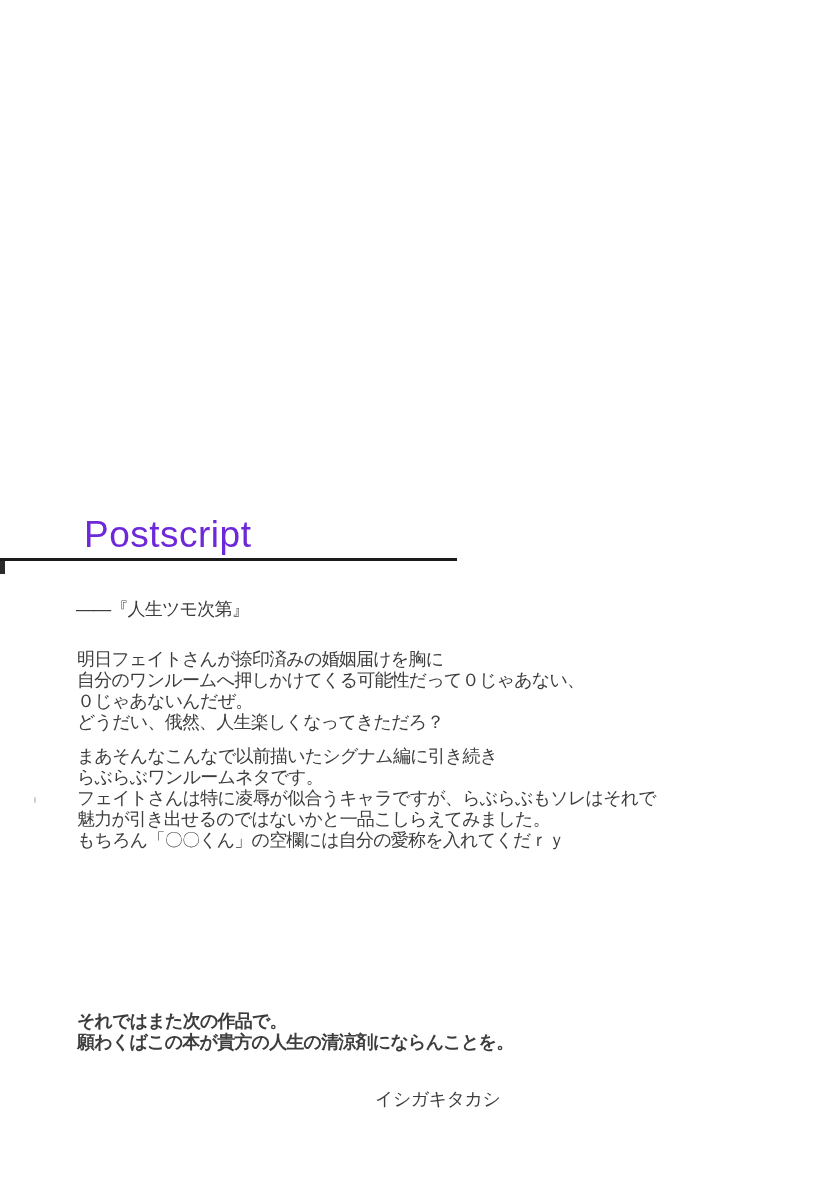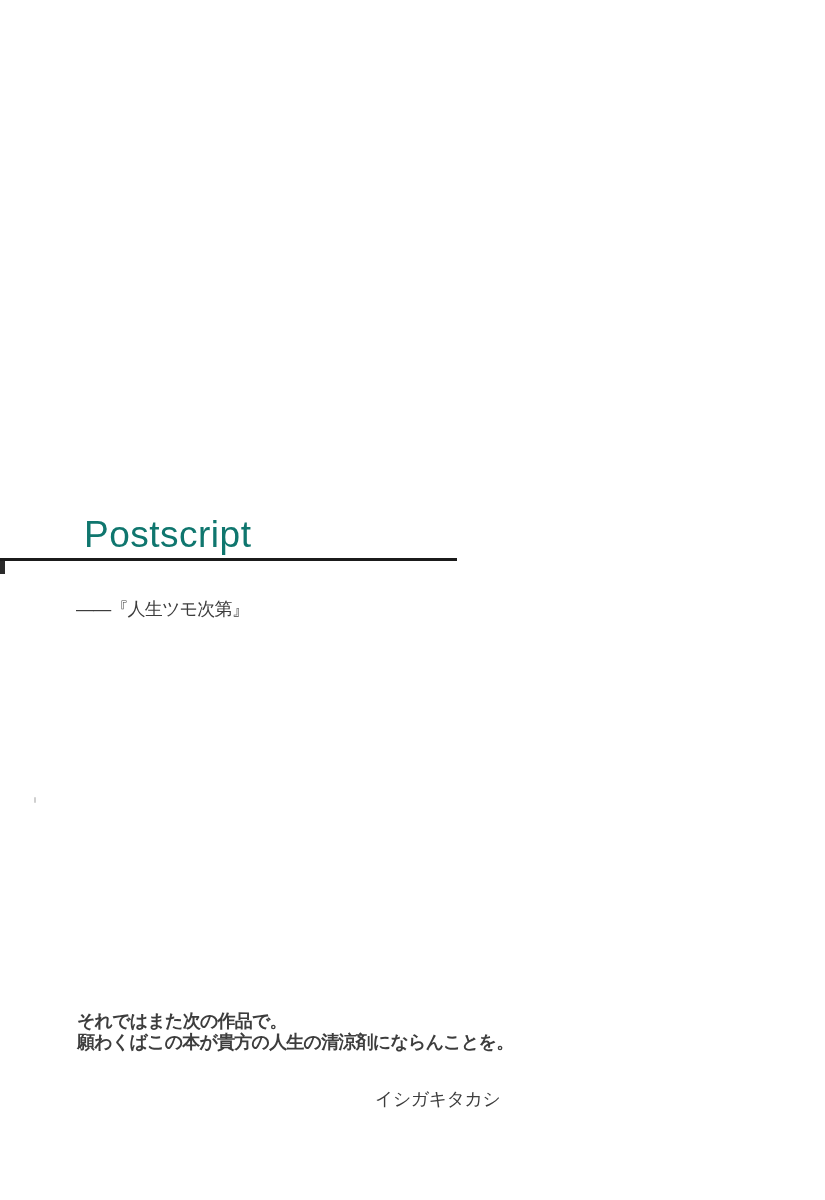--- a/index.html
+++ b/index.html
@@ -17,21 +17,21 @@
   }
   .title {
     position: absolute;
     left: 84px;
     top: 516px;
     margin: 0;
     font-size: 37px;
     font-weight: 400;
     line-height: 1;
     letter-spacing: 0.5px;
-    color: #0f766e;
+    color: #6d28d9;
     font-family: "Liberation Sans", sans-serif;
   }
   .rule {
     position: absolute;
     left: 0;
     top: 558px;
     width: 457px;
     height: 3px;
     background: #1b1b1b;
   }
@@ -91,23 +91,32 @@
 <div class="page">
 
   <h1 class="title">Postscript</h1>
 
   <div class="rule"></div>
 
   <div class="edge-notch"></div>
 
   <div class="quote">――『人生ツモ次第』</div>
 
+  <div class="para p1">明日フェイトさんが捺印済みの婚姻届けを胸に
+自分のワンルームへ押しかけてくる可能性だって０じゃあない、
+０じゃあないんだぜ。
+どうだい、俄然、人生楽しくなってきただろ？</div>
 
   <div class="speck"></div>
 
+  <div class="para p2">まあそんなこんなで以前描いたシグナム編に引き続き
+らぶらぶワンルームネタです。
+フェイトさんは特に凌辱が似合うキャラですが、らぶらぶもソレはそれで
+魅力が引き出せるのではないかと一品こしらえてみました。
+もちろん「〇〇くん」の空欄には自分の愛称を入れてくだｒｙ</div>
 
 
   <div class="para p4">それではまた次の作品で。
 願わくばこの本が貴方の人生の清涼剤にならんことを。</div>
 
   <div class="signature">イシガキタカシ</div>
 
 </div>
 
 </body></html>

